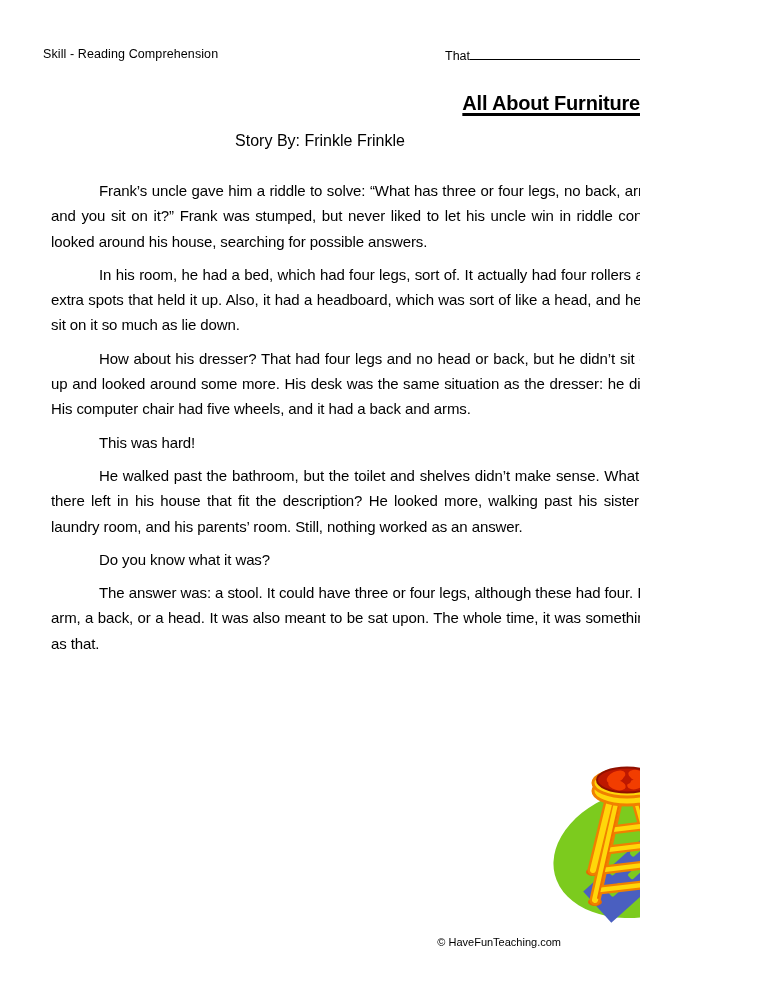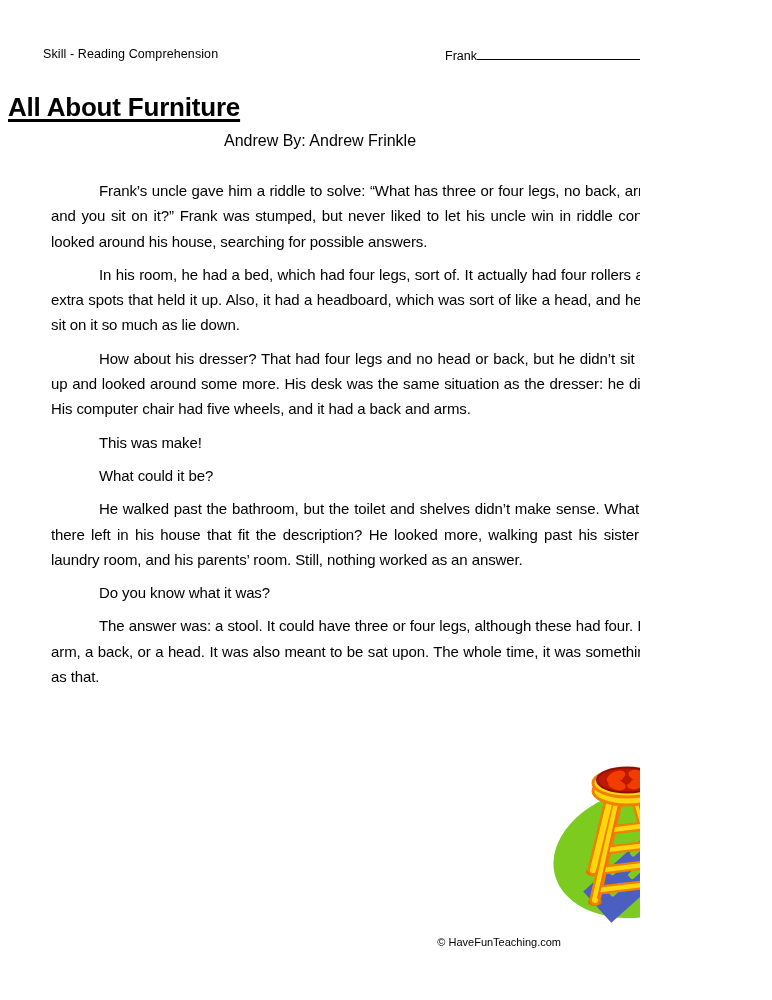--- a/index.html
+++ b/index.html
@@ -30,24 +30,24 @@
   .name-line {
     display: inline-block;
     width: 177px;
     height: 13px;
     border-bottom: 1.5px solid #000;
     vertical-align: baseline;
   }
   .page-title {
     position: absolute;
     top: 92px;
-    left: 8px;
+    left: 0;
     right: 0;
-    text-align: left;
-    font-size: 26px;
+    text-align: right;
+    font-size: 20px;
     font-weight: bold;
     text-decoration: underline;
     text-decoration-thickness: 2.5px;
     text-underline-offset: 3px;
     letter-spacing: -0.2px;
   }
   .byline {
     position: absolute;
     top: 132px;
     left: 0;
@@ -98,32 +98,31 @@
   .c-seat   { fill: #BD1800; stroke: #8F1000; stroke-width: 2; }
   .c-petal  { fill: #F23D00; }
 </style>
 </head>
 <body>
 
 <div class="page">
 
   <div class="header-skill">Skill - Reading Comprehension</div>
 
-  <div class="name-group"><span>Frank</span><span class="name-line"></span></div>
+  <div class="name-group"><span>That</span><span class="name-line"></span></div>
 
   <div class="page-title">All About Furniture</div>
 
-  <div class="byline">Andrew By: Andrew Frinkle</div>
+  <div class="byline">Story By: Frinkle Frinkle</div>
 
   <div class="story">
     <p>Frank’s uncle gave him a riddle to solve: “What has three or four legs, no back, arms, or head, and you sit on it?” Frank was stumped, but never liked to let his uncle win in riddle contests, so he looked around his house, searching for possible answers.</p>
     <p>In his room, he had a bed, which had four legs, sort of. It actually had four rollers and a couple extra spots that held it up. Also, it had a headboard, which was sort of like a head, and he didn’t really sit on it so much as lie down.</p>
     <p>How about his dresser? That had four legs and no head or back, but he didn’t sit on it. He got up and looked around some more. His desk was the same situation as the dresser: he didn’t sit on it. His computer chair had five wheels, and it had a back and arms.</p>
-    <p>This was make!</p>
-    <p>What could it be?</p>
+    <p>This was hard!</p>
     <p>He walked past the bathroom, but the toilet and shelves didn’t make sense. What exactly was there left in his house that fit the description? He looked more, walking past his sister’s room, the laundry room, and his parents’ room. Still, nothing worked as an answer.</p>
     <p>Do you know what it was?</p>
     <p>The answer was: a stool. It could have three or four legs, although these had four. It didn’t have arm, a back, or a head. It was also meant to be sat upon. The whole time, it was something as simple as that.</p>
   </div>
 
   <div class="illustration">
     <svg viewBox="0 0 200 195" width="200" height="195">
 
       <ellipse class="c-blob" cx="97" cy="110" rx="93" ry="64" transform="rotate(-14 97 110)"></ellipse>
 

